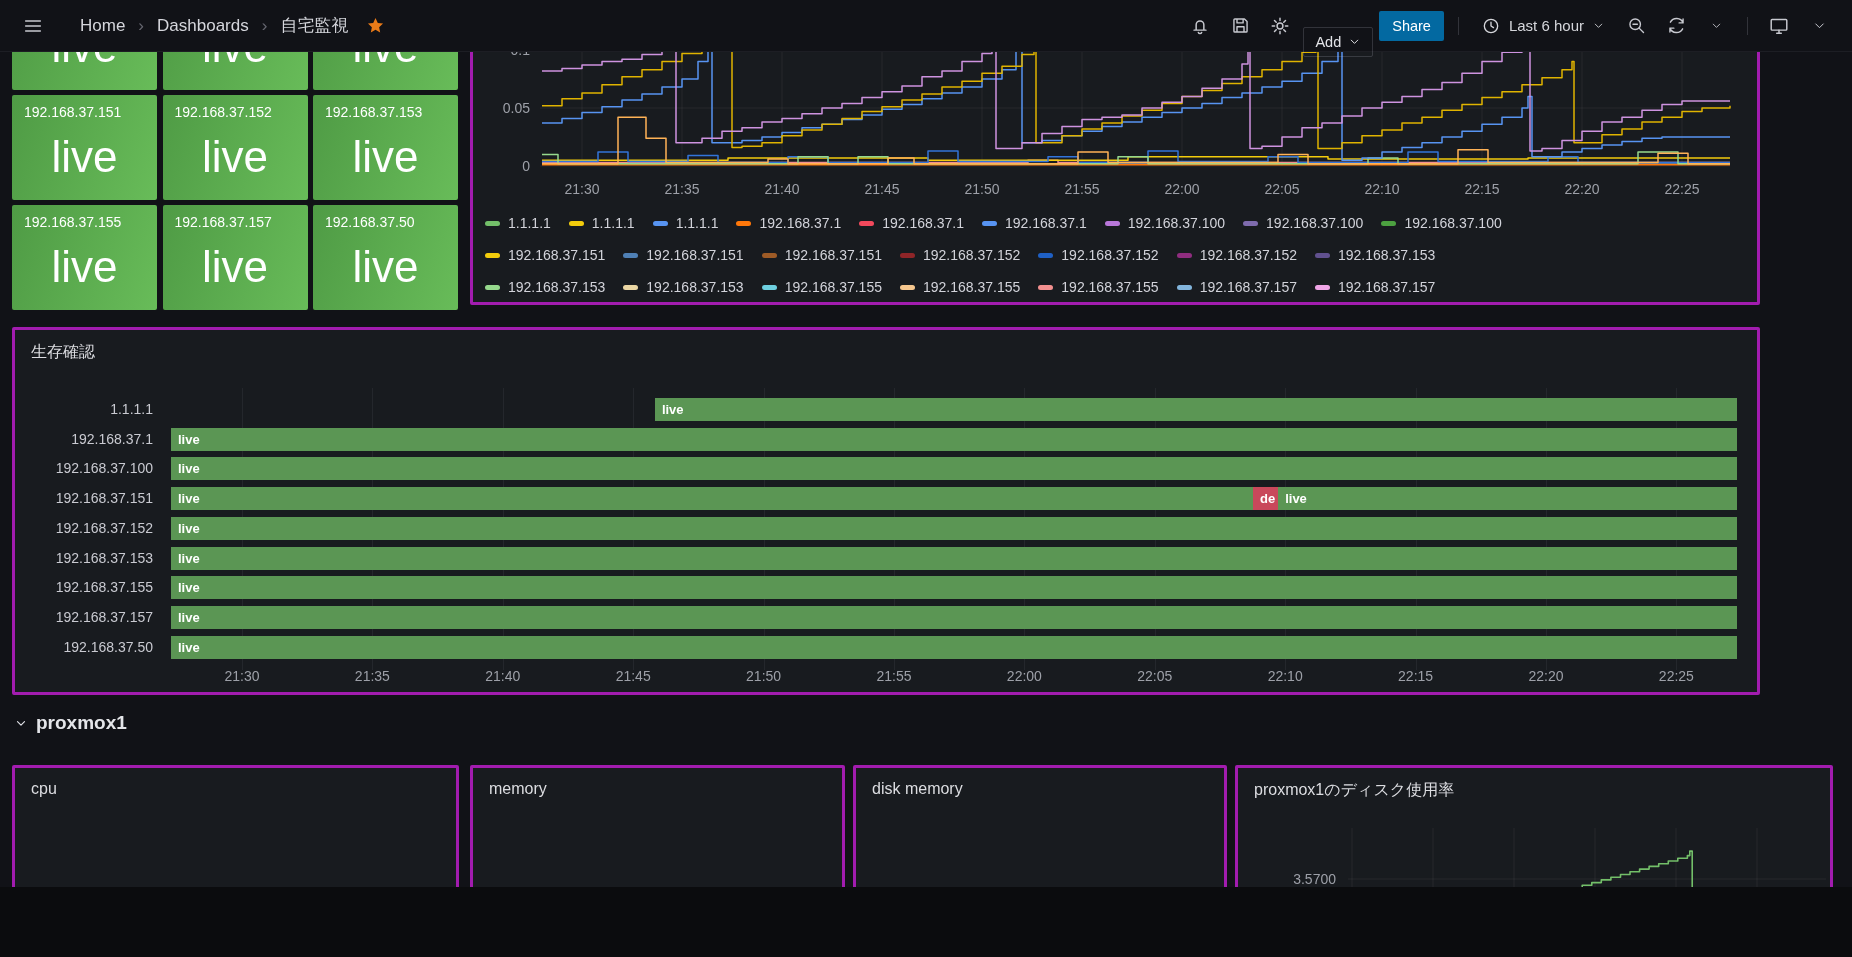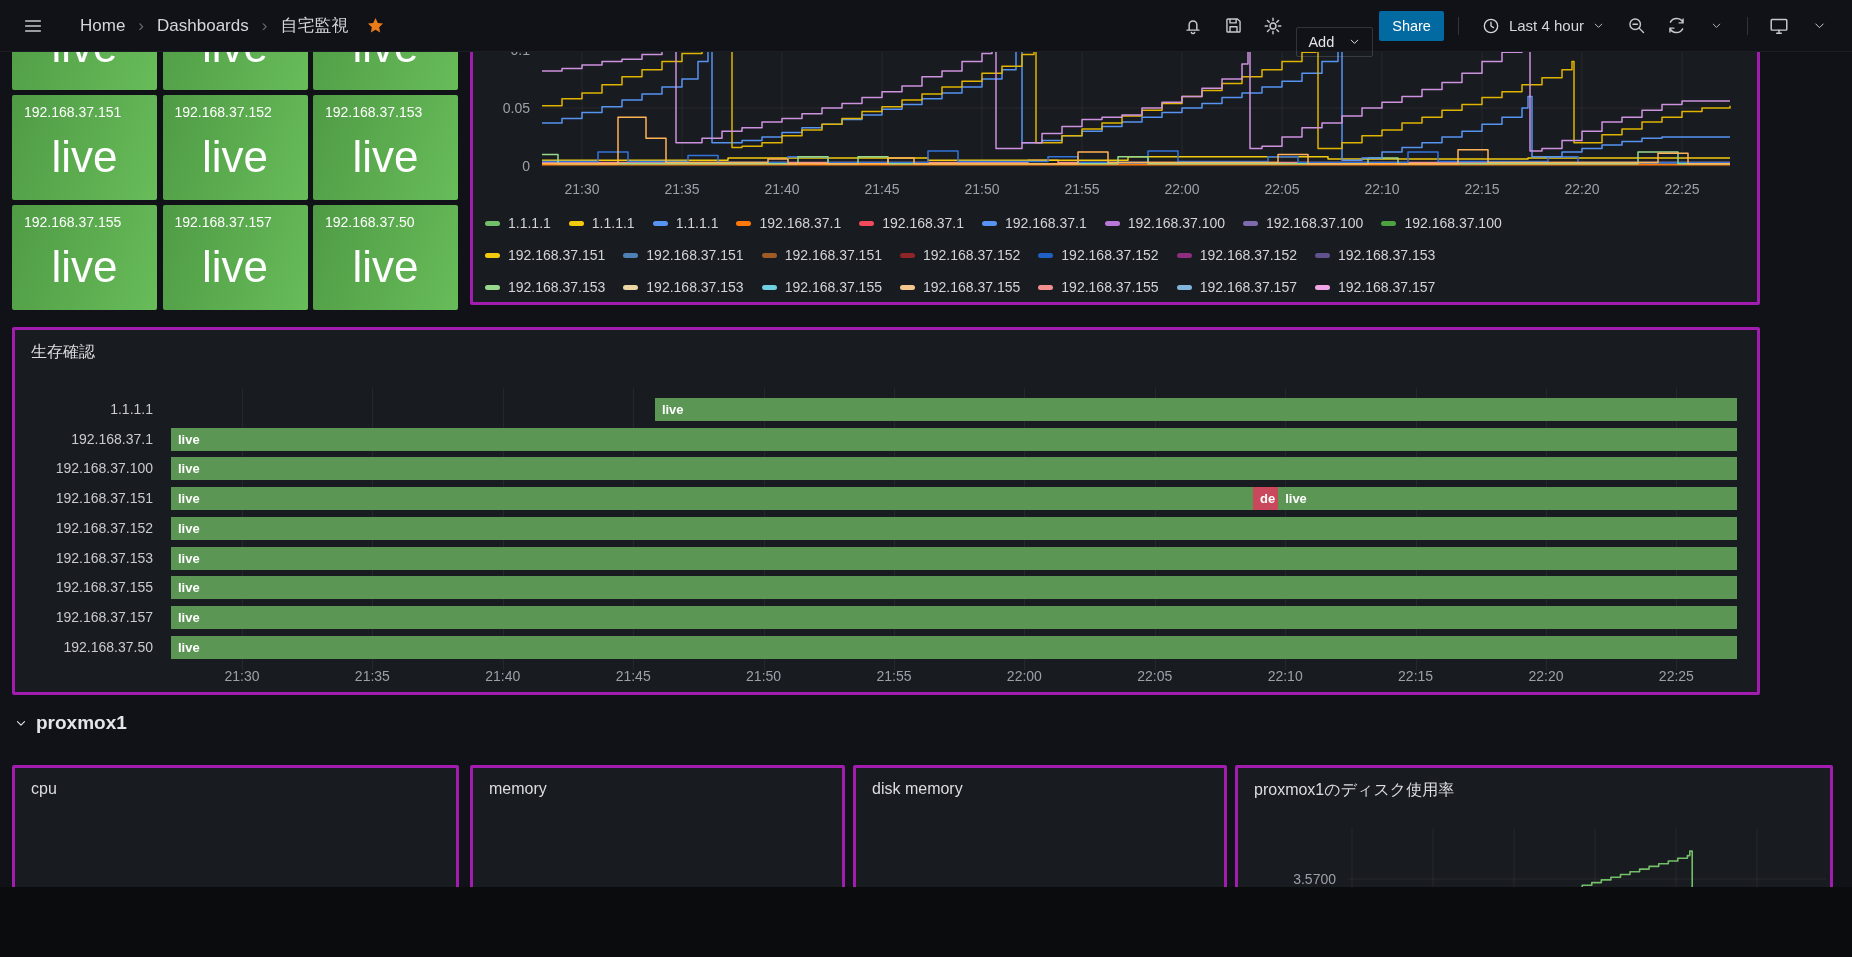--- a/index.html
+++ b/index.html
@@ -21,21 +21,21 @@
   }
   .icon-btn svg { stroke:currentColor; fill:none; stroke-width:1.6; stroke-linecap:round; stroke-linejoin:round; }
   .crumbs { display:flex; align-items:center; gap:13px; margin-left:30px; font-size:17px; }
   .crumb { color:#D5D6DC; cursor:pointer; white-space:nowrap; }
   .crumb-sep { color:rgba(204,204,220,.45); font-size:17px; }
   .star-btn { color:#EB7B18; margin-left:10px; }
   .star-btn svg { fill:currentColor; stroke:none; }
   .nav-right { display:flex; align-items:center; gap:6px; }
   .toolbar-sep { width:1px; height:18px; background:rgba(204,204,220,.18); margin:0 8px; }
   .add-btn {
-    display:flex; align-items:center; gap:14px; height:30px; padding:0 11px;
+    display:flex; align-items:center; gap:7px; height:30px; padding:0 11px;
     background:transparent; border:1px solid rgba(204,204,220,.18); border-radius:2px;
     color:#E3E4E8; font-size:14.5px; font-family:inherit; cursor:pointer;margin-top:32px;
   }
   .add-btn svg { stroke:currentColor; fill:none; stroke-width:1.8; stroke-linecap:round; stroke-linejoin:round; }
   .share-btn {
     height:30px; padding:0 13px; border:none; border-radius:2px;
     color:#fff; font-size:14.5px; font-family:inherit; cursor:pointer; font-weight:500;
   }
   .time-btn {
     display:flex; align-items:center; gap:8px; height:30px; padding:0 8px;
@@ -145,21 +145,21 @@
       </button>
       <button class="share-btn" style="background:#0369a1">
         <span>Share</span>
       </button>
       <div class="toolbar-sep"></div>
       <button class="time-btn">
         <svg width="20" height="20" viewBox="0 0 24 24">
           <circle cx="12" cy="12" r="8"></circle>
             <path d="M12 7.5V12l3 2"></path>
         </svg>
-        <span>Last 4 hour</span>
+        <span>Last 6 hour</span>
         <svg width="13" height="13" viewBox="0 0 24 24">
             <path d="M6 9.5l6 6 6-6"></path>
           </svg>
       </button>
       <button class="icon-btn" title="Zoom out time range">
         <svg width="21" height="21" viewBox="0 0 24 24">
           <circle cx="10.5" cy="10.5" r="6"></circle>
             <path d="M15 15l5 5M8 10.5h5"></path>
         </svg>
       </button>

